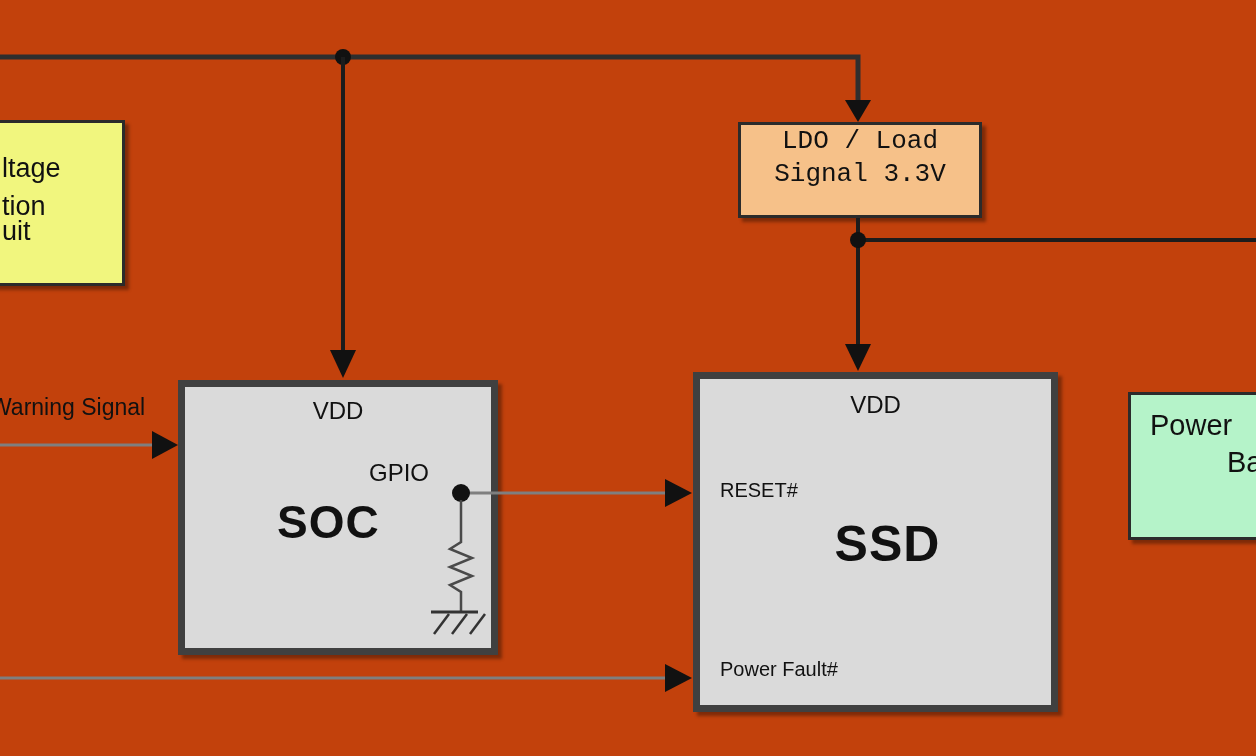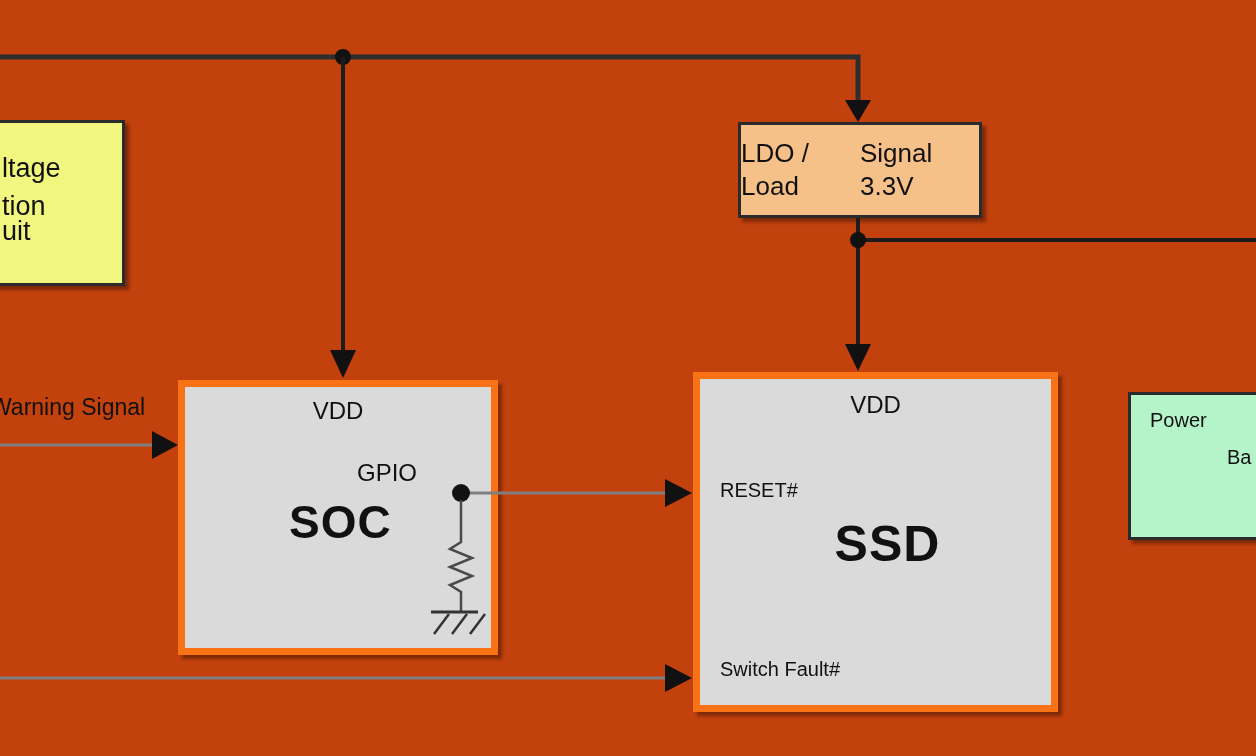--- a/index.html
+++ b/index.html
@@ -14,40 +14,40 @@
     width: 1256px; height: 756px;
     overflow: hidden;
     background: #c2410c;
   }
   .box {
     position: absolute;
     box-sizing: border-box;
     box-shadow: 4px 4px 3px rgba(0,0,0,0.35);
   }
   .chip {
-    border: 7px solid #f97316;
+    border: 7px solid #404040;
     background: #dadada;
   }
   .smallbox { border: 3px solid #2b2b2b; }
   .abs { position: absolute; white-space: nowrap; }
   .center { left: 0; right: 0; text-align: center; }
   #yellow-box   { left: -80px; top: 120px; width: 205px; height: 166px; background: #f1f67e; }
   #ldo-box      { left: 738px; top: 122px; width: 244px; height: 96px;  background: #f6c189;
-                  display: flex; flex-direction: row; align-items: center; justify-content: center;
-                  font-size: 26px; line-height: 33px; }
+                  display: flex; flex-direction: column; align-items: center; 
+                  font-size: 26px; line-height: 33px; font-family: Liberation Mono, monospace; }
   #soc-box      { left: 178px; top: 380px; width: 320px; height: 275px; }
   #ssd-box      { left: 693px; top: 372px; width: 365px; height: 340px; }
   #green-box    { left: 1128px; top: 392px; width: 190px; height: 148px; background: #b5f3c9; }
   .vdd   { font-size: 24px; }
   .pin   { font-size: 20px; }
   .chip-name { font-weight: bold; letter-spacing: 1px; }
   #soc-name { font-size: 46px; }
   #ssd-name { font-size: 50px; }
   .yellow-line { font-size: 27px; line-height: 38px; }
-  .green-line  { font-size: 20px; }
+  .green-line  { font-size: 29px; }
   #warning-label { left: -10px; top: 394px; font-size: 23px; }
   #sysrst-label  { left: 506px; top: 431px; font-size: 27px; }
   #wires { position: absolute; left: 0; top: 0; z-index: 5; pointer-events: none; }
   .box { z-index: 2; }
   .lbl { z-index: 3; }
 </style>
 </head>
 <body>
 
 <div id="stage">
@@ -58,29 +58,29 @@
     <div class="abs yellow-line" style="left:79px; top:89px;">uit</div>
   </div>
 
   <div id="ldo-box" class="box smallbox">
     <div>LDO / Load</div>
     <div>Signal 3.3V</div>
   </div>
 
   <div id="soc-box" class="box chip">
     <div class="abs center vdd" style="top:10px;">VDD</div>
-    <div class="abs pin" style="left:172px; top:72px; font-size:24px;">GPIO</div>
-    <div class="abs chip-name" id="soc-name" style="left:104px; top:108px;">SOC</div>
+    <div class="abs pin" style="left:184px; top:72px; font-size:24px;">GPIO</div>
+    <div class="abs chip-name" id="soc-name" style="left:92px; top:108px;">SOC</div>
   </div>
 
   <div id="ssd-box" class="box chip">
     <div class="abs center vdd" style="top:12px;">VDD</div>
     <div class="abs pin" style="left:20px; top:100px;">RESET#</div>
     <div class="abs center chip-name" id="ssd-name" style="top:136px;margin-left:24px;">SSD</div>
-    <div class="abs pin" style="left:20px; top:279px;">Switch Fault#</div>
+    <div class="abs pin" style="left:20px; top:279px;">Power Fault#</div>
   </div>
 
   <div id="green-box" class="box smallbox">
     <div class="abs green-line" style="left:19px; top:14px;">Power</div>
     <div class="abs green-line" style="left:96px; top:51px;">Ba</div>
   </div>
 
   <div class="abs lbl" id="warning-label">Warning Signal</div>
 
   <svg id="wires" width="1256" height="756" viewBox="0 0 1256 756">

